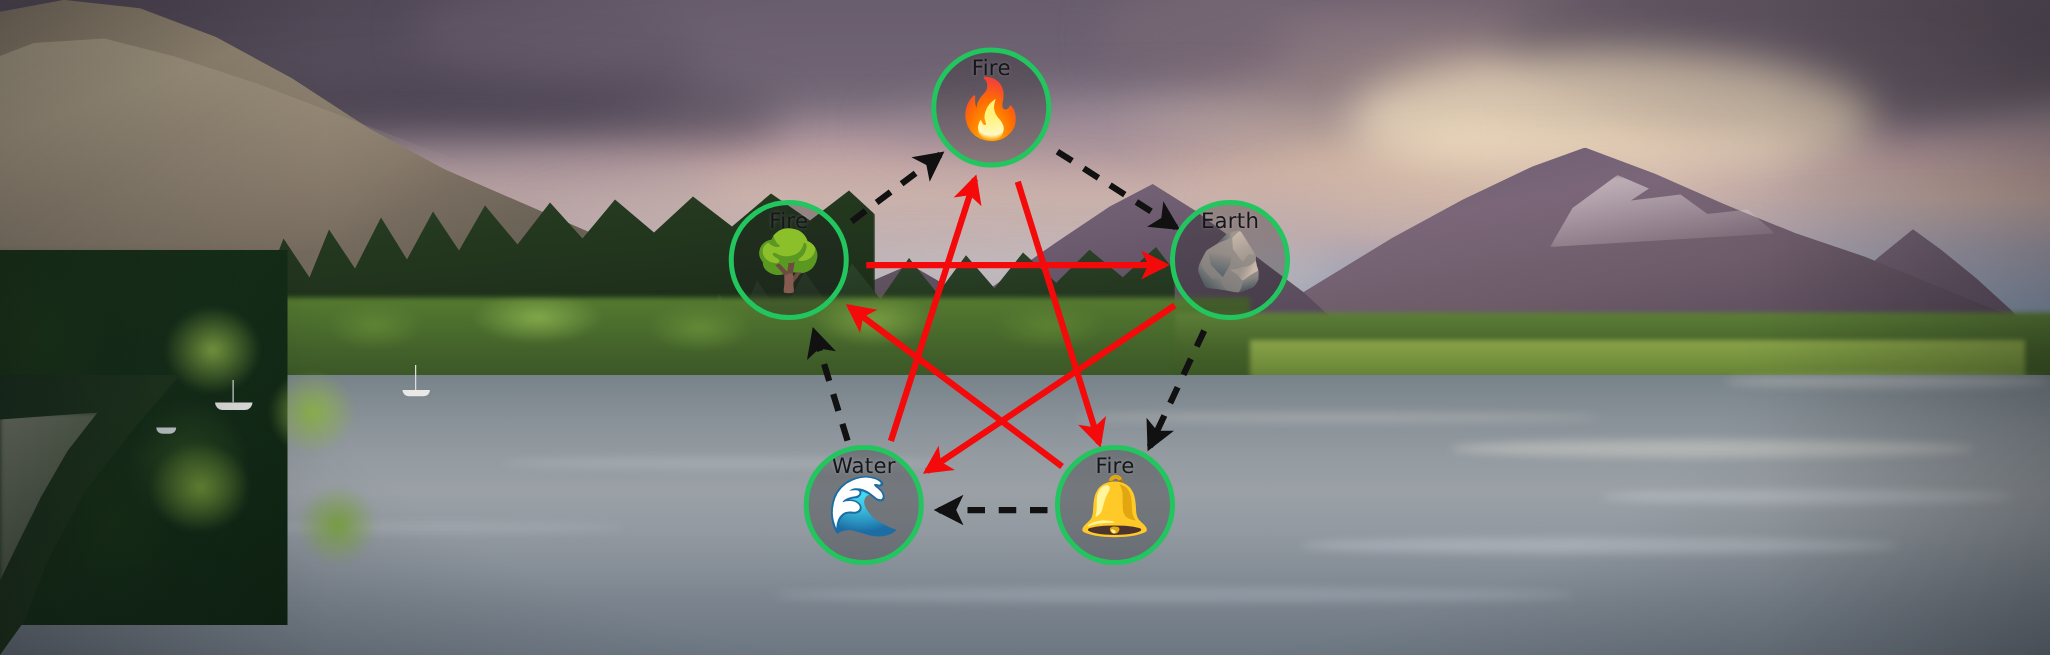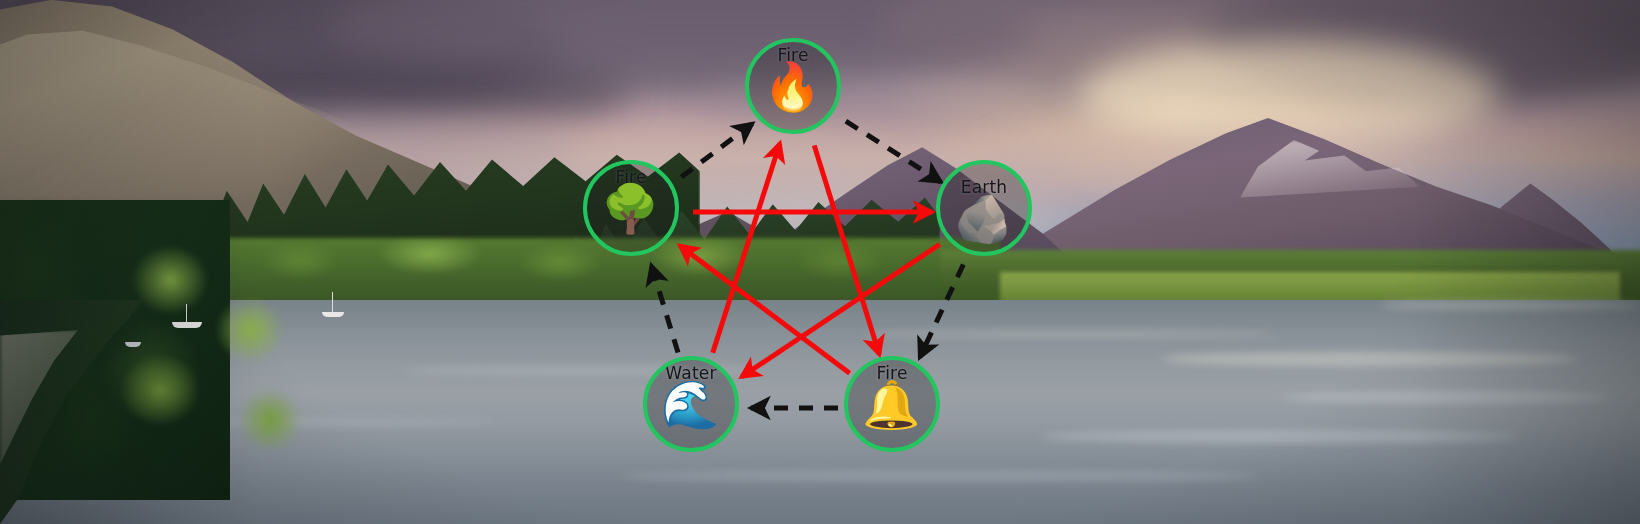--- a/index.html
+++ b/index.html
@@ -244,21 +244,21 @@
   }
   .node-icon {
     font-size:47px;
     line-height:1;
     margin-top:-1px;
     user-select:none;
   }
   
   #node-fire  { left:745px; top:38px; }
   #node-wood  { left:583px; top:160px; }
-  #node-earth { left:936px; top:160px;justify-content:center; }
+  #node-earth { left:936px; top:160px; }
   #node-water { left:643px; top:356px; }
   #node-metal { left:844px; top:356px; }
 </style>
 </head>
 <body>
 
 <div id="stage">
 
   <div class="bg-layer">
     <div class="sky"></div>

